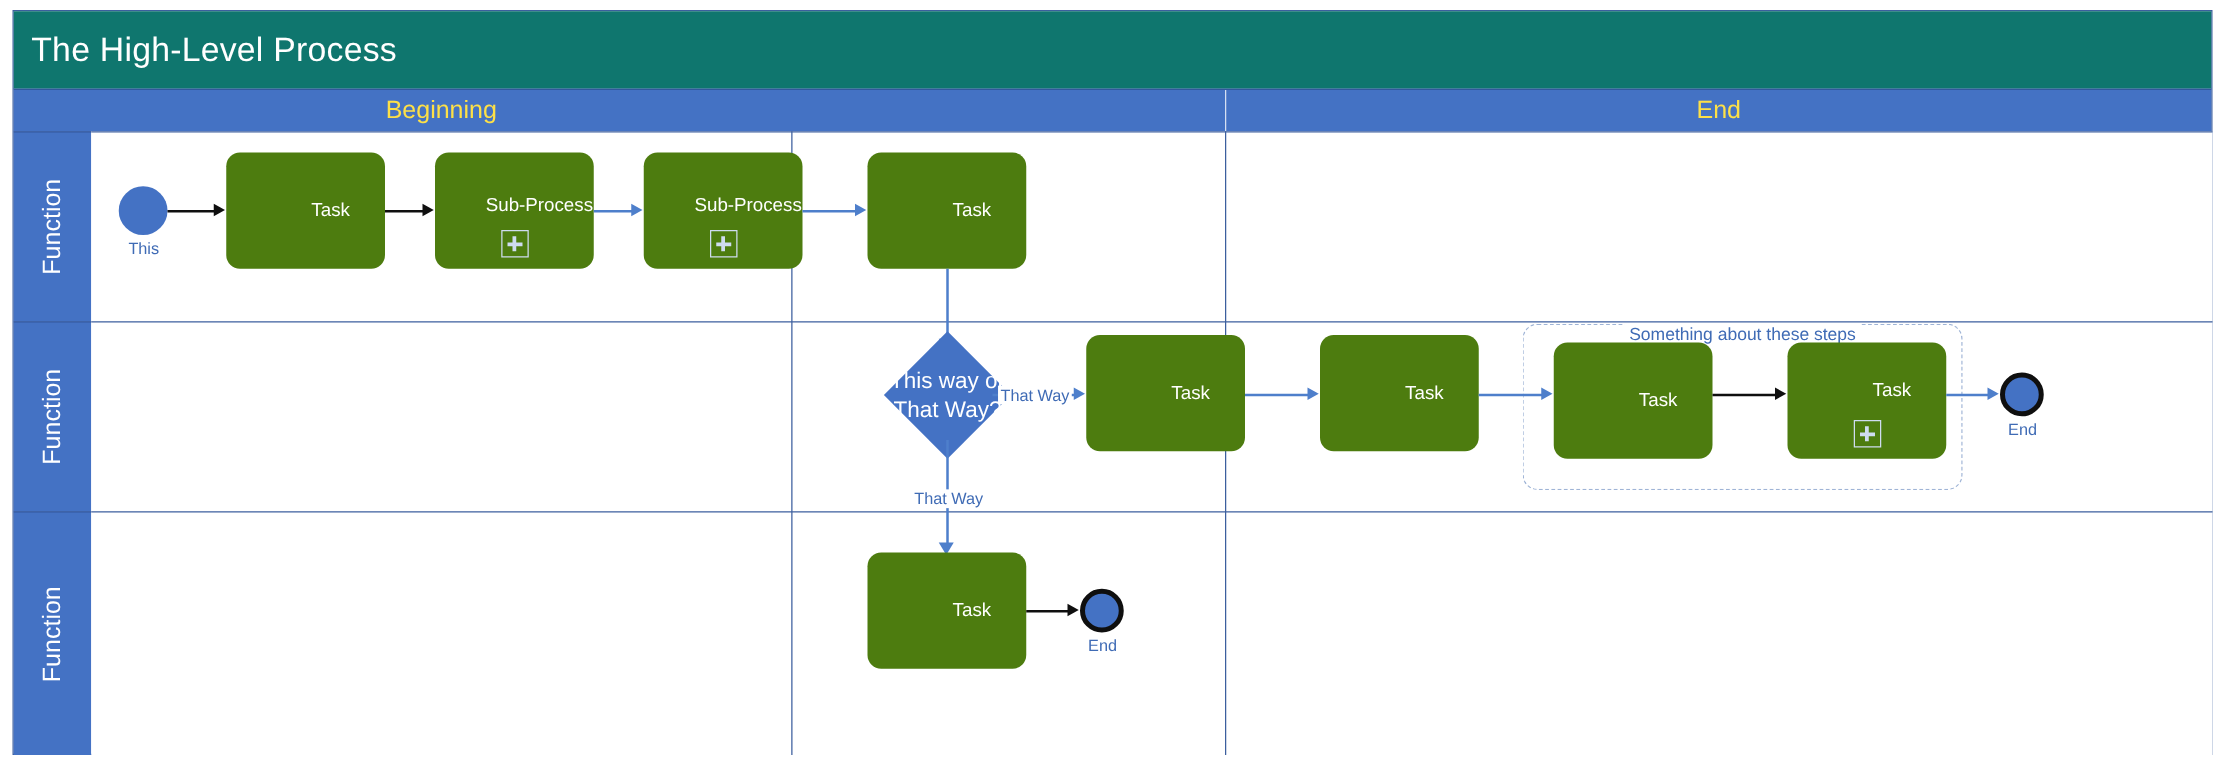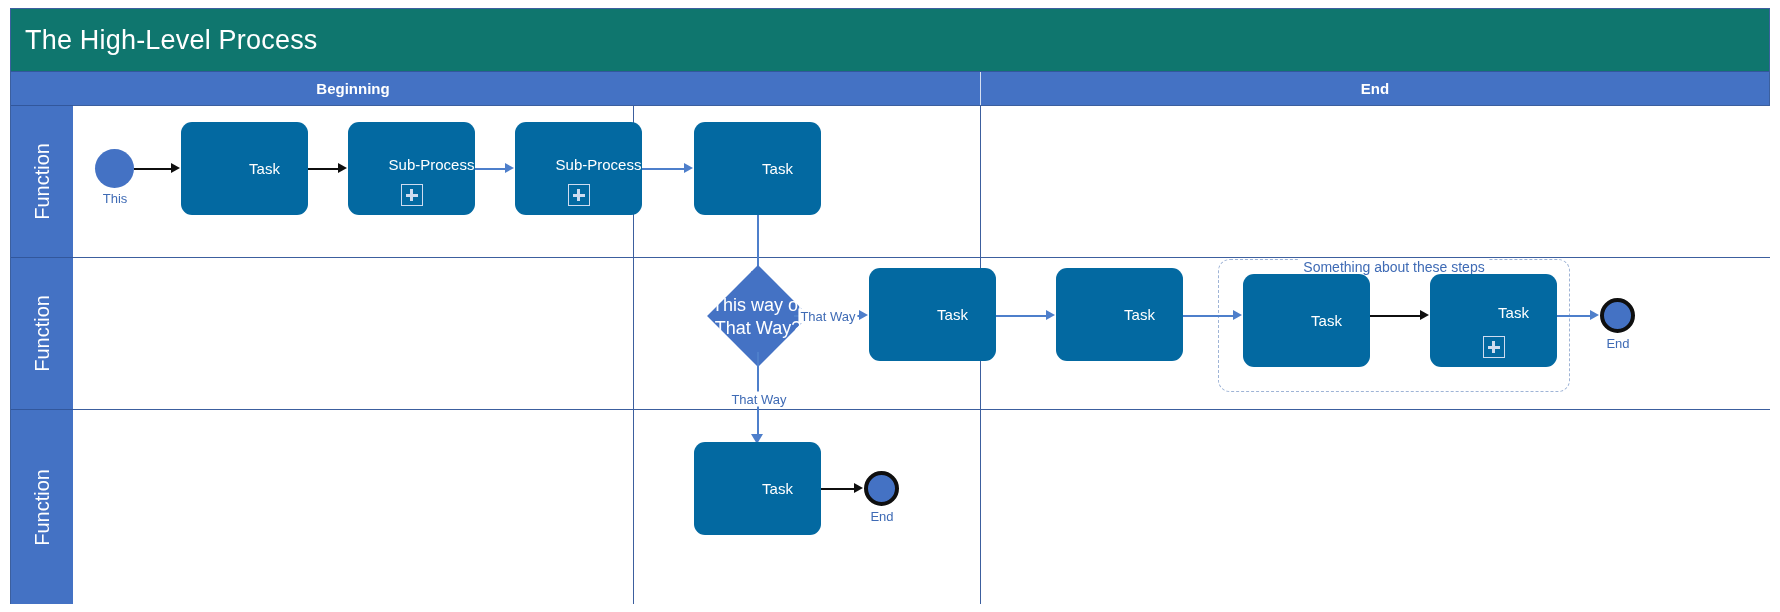--- a/index.html
+++ b/index.html
@@ -42,21 +42,21 @@
   .phase-band{
     position:absolute;left:0;top:62px;
     width:100%;height:34px;
     background:#4472c4;
     border-top:1px solid #32579c;
     box-sizing:border-box;
   }
   .phase-cell{
     position:absolute;top:0;height:100%;
     display:flex;align-items:center;justify-content:center;
-    color:#ffffff;font-size:15px;font-weight:700;
+    color:#fde047;font-size:20px;font-weight:400;
     box-sizing:border-box;
   }
   .phase-cell.sep{border-left:1px solid #d6e0f2;}
 
   
   .lane-head{
     position:absolute;left:0;width:62px;
     background:#4472c4;
     box-sizing:border-box;
     border-top:1px solid #32579c;
@@ -81,21 +81,21 @@
   .vsep{
     position:absolute;width:0;
     border-left:1px solid #3c5f9e;
     top:96px;height:499px;
   }
 
   
   .node{position:absolute;box-sizing:border-box;}
 
   .task{
-    background:#0369a1;
+    background:#4d7c0f;
     border-radius:11px;
     display:flex;align-items:center;justify-content:center;
     color:#ffffff;font-size:15px;
     box-shadow:0 0 0 0 rgba(0,0,0,0);
     padding-left:40px;
   }
   .task .lbl{pointer-events:none;}
 
   .task.with-marker{align-items:flex-start;padding-top:0;justify-content:center;}
   .task.with-marker .lbl{

